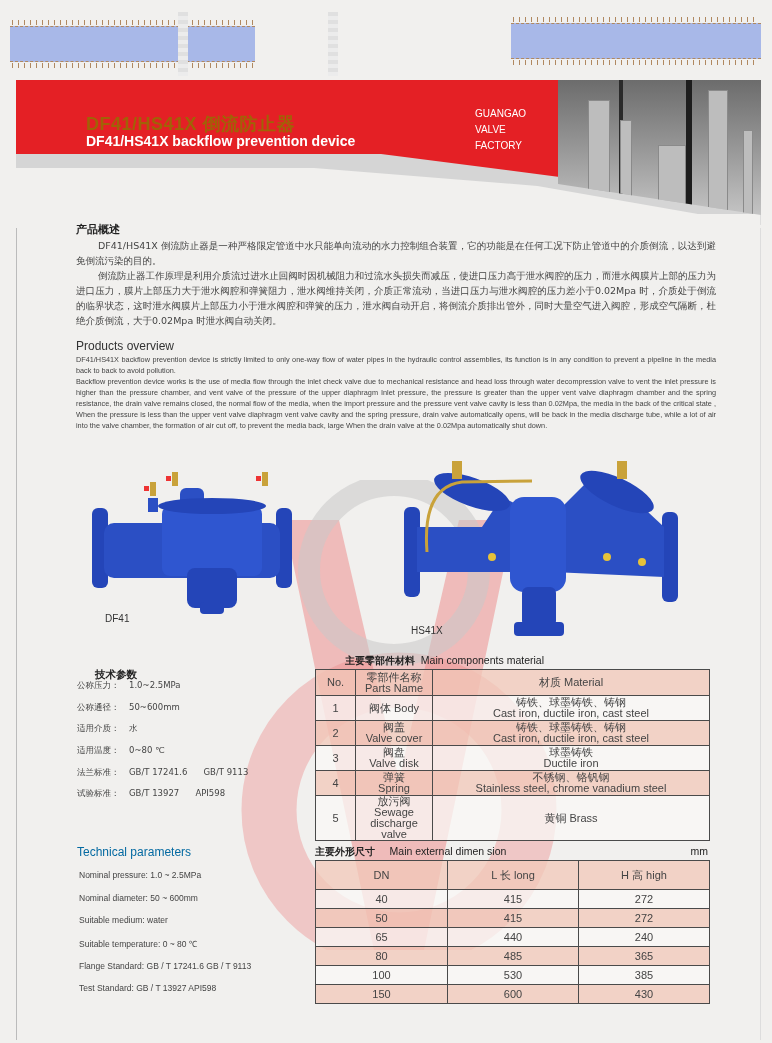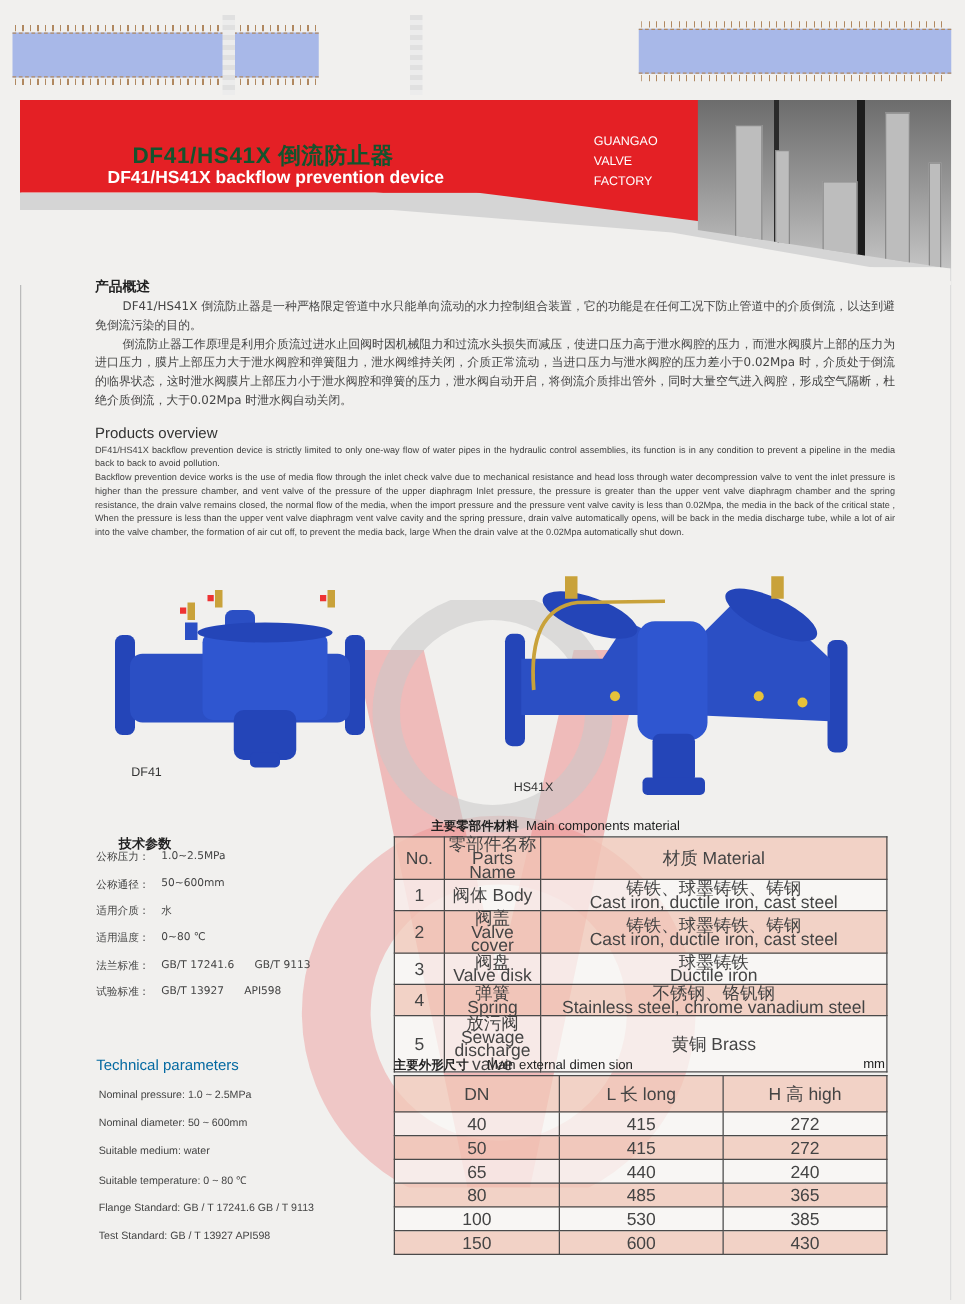--- a/index.html
+++ b/index.html
@@ -61,21 +61,21 @@
     background:
       linear-gradient(90deg, transparent 0 30%, #2a2a2a 30% 32%, transparent 32% 63%, #1d1d1d 63% 66%, transparent 66%),
       linear-gradient(180deg, #6c6c6c 0%, #9b9b9b 55%, #c4c4c4 100%);
     clip-path: polygon(0 0, 100% 0, 100% 100%, 0 77%);
   }
   .banner-photo .tower {
     position: absolute; bottom: 0; background: #bdbdbd; border: 1px solid #8a8a8a;
   }
   .banner-title {
     position: absolute; left: 86px; top: 112px; font-size: 18px; font-weight: bold;
-    color: #14532d; font-family: "Liberation Sans", sans-serif; letter-spacing: 0.5px; margin-left: 20px;
+    color: #a16207; font-family: "Liberation Sans", sans-serif; letter-spacing: 0.5px;
   }
   .banner-subtitle {
     position: absolute; left: 86px; top: 133px; font-size: 14px; font-weight: bold;
     color: #fff; font-family: "Liberation Sans", sans-serif;
   }
   .banner-factory {
     position: absolute; left: 475px; top: 106px; font-size: 10px; color: #fff;
     line-height: 16px; font-family: "Liberation Sans", sans-serif;
   }
 
@@ -114,21 +114,21 @@
   .tech-en-list { position: absolute; left: 79px; top: 870px; font-size: 8.5px; color: #444; font-family: "Liberation Sans", sans-serif; }
   .tech-en-list .row { height: 22.7px; }
 
   
   .tbl-title {
     position: absolute; font-size: 10.5px; color: #222; font-family: "Liberation Sans", sans-serif;
   }
   .tbl-title b { font-family: "DejaVu Sans", sans-serif; font-size: 10px; }
   table.data {
     position: absolute; border-collapse: collapse; font-family: "Liberation Sans", sans-serif;
-    font-size: 14px; color: #444; text-align: center;
+    font-size: 11px; color: #444; text-align: center;
   }
   table.data td, table.data th {
     border: 1px solid #4a4a4a; font-weight: normal; line-height: 11px; padding: 0 2px;
   }
   table.data tr.pink td, table.data tr.pink th { background: rgba(242, 200, 184, 0.75); }
   table.data tr.white td { background: rgba(250, 248, 246, 0.75); }
 </style>
 </head>
 <body>
 

